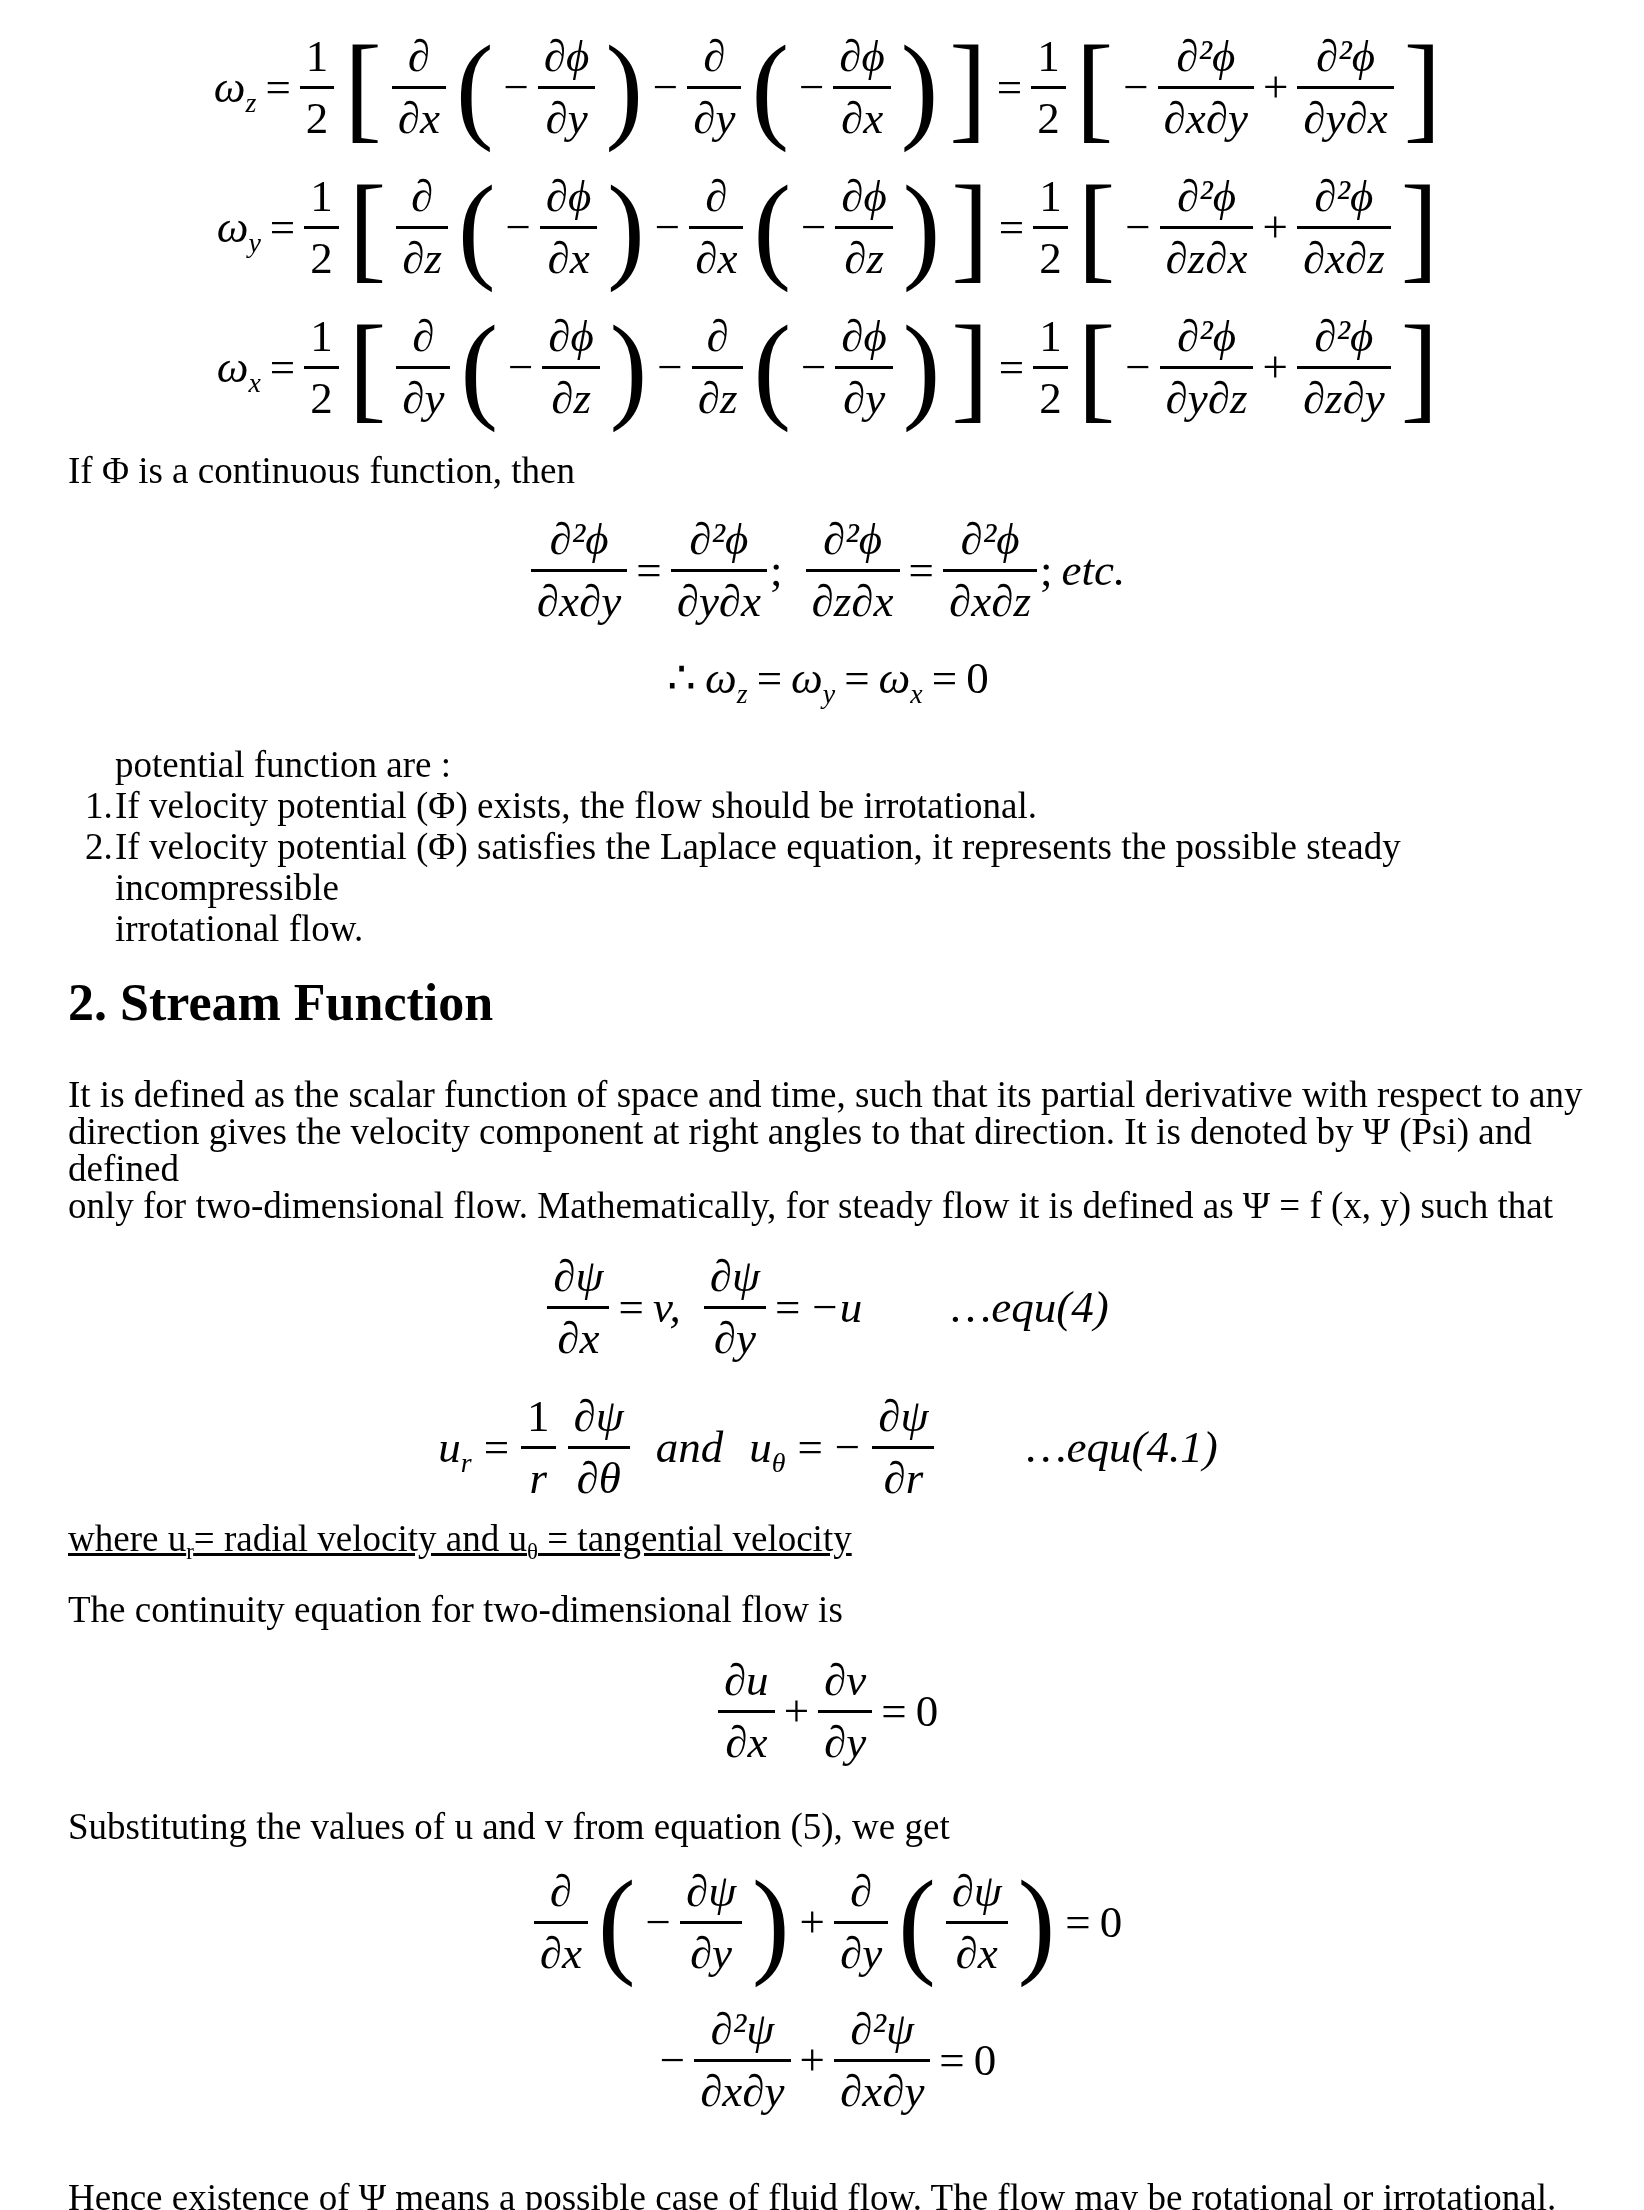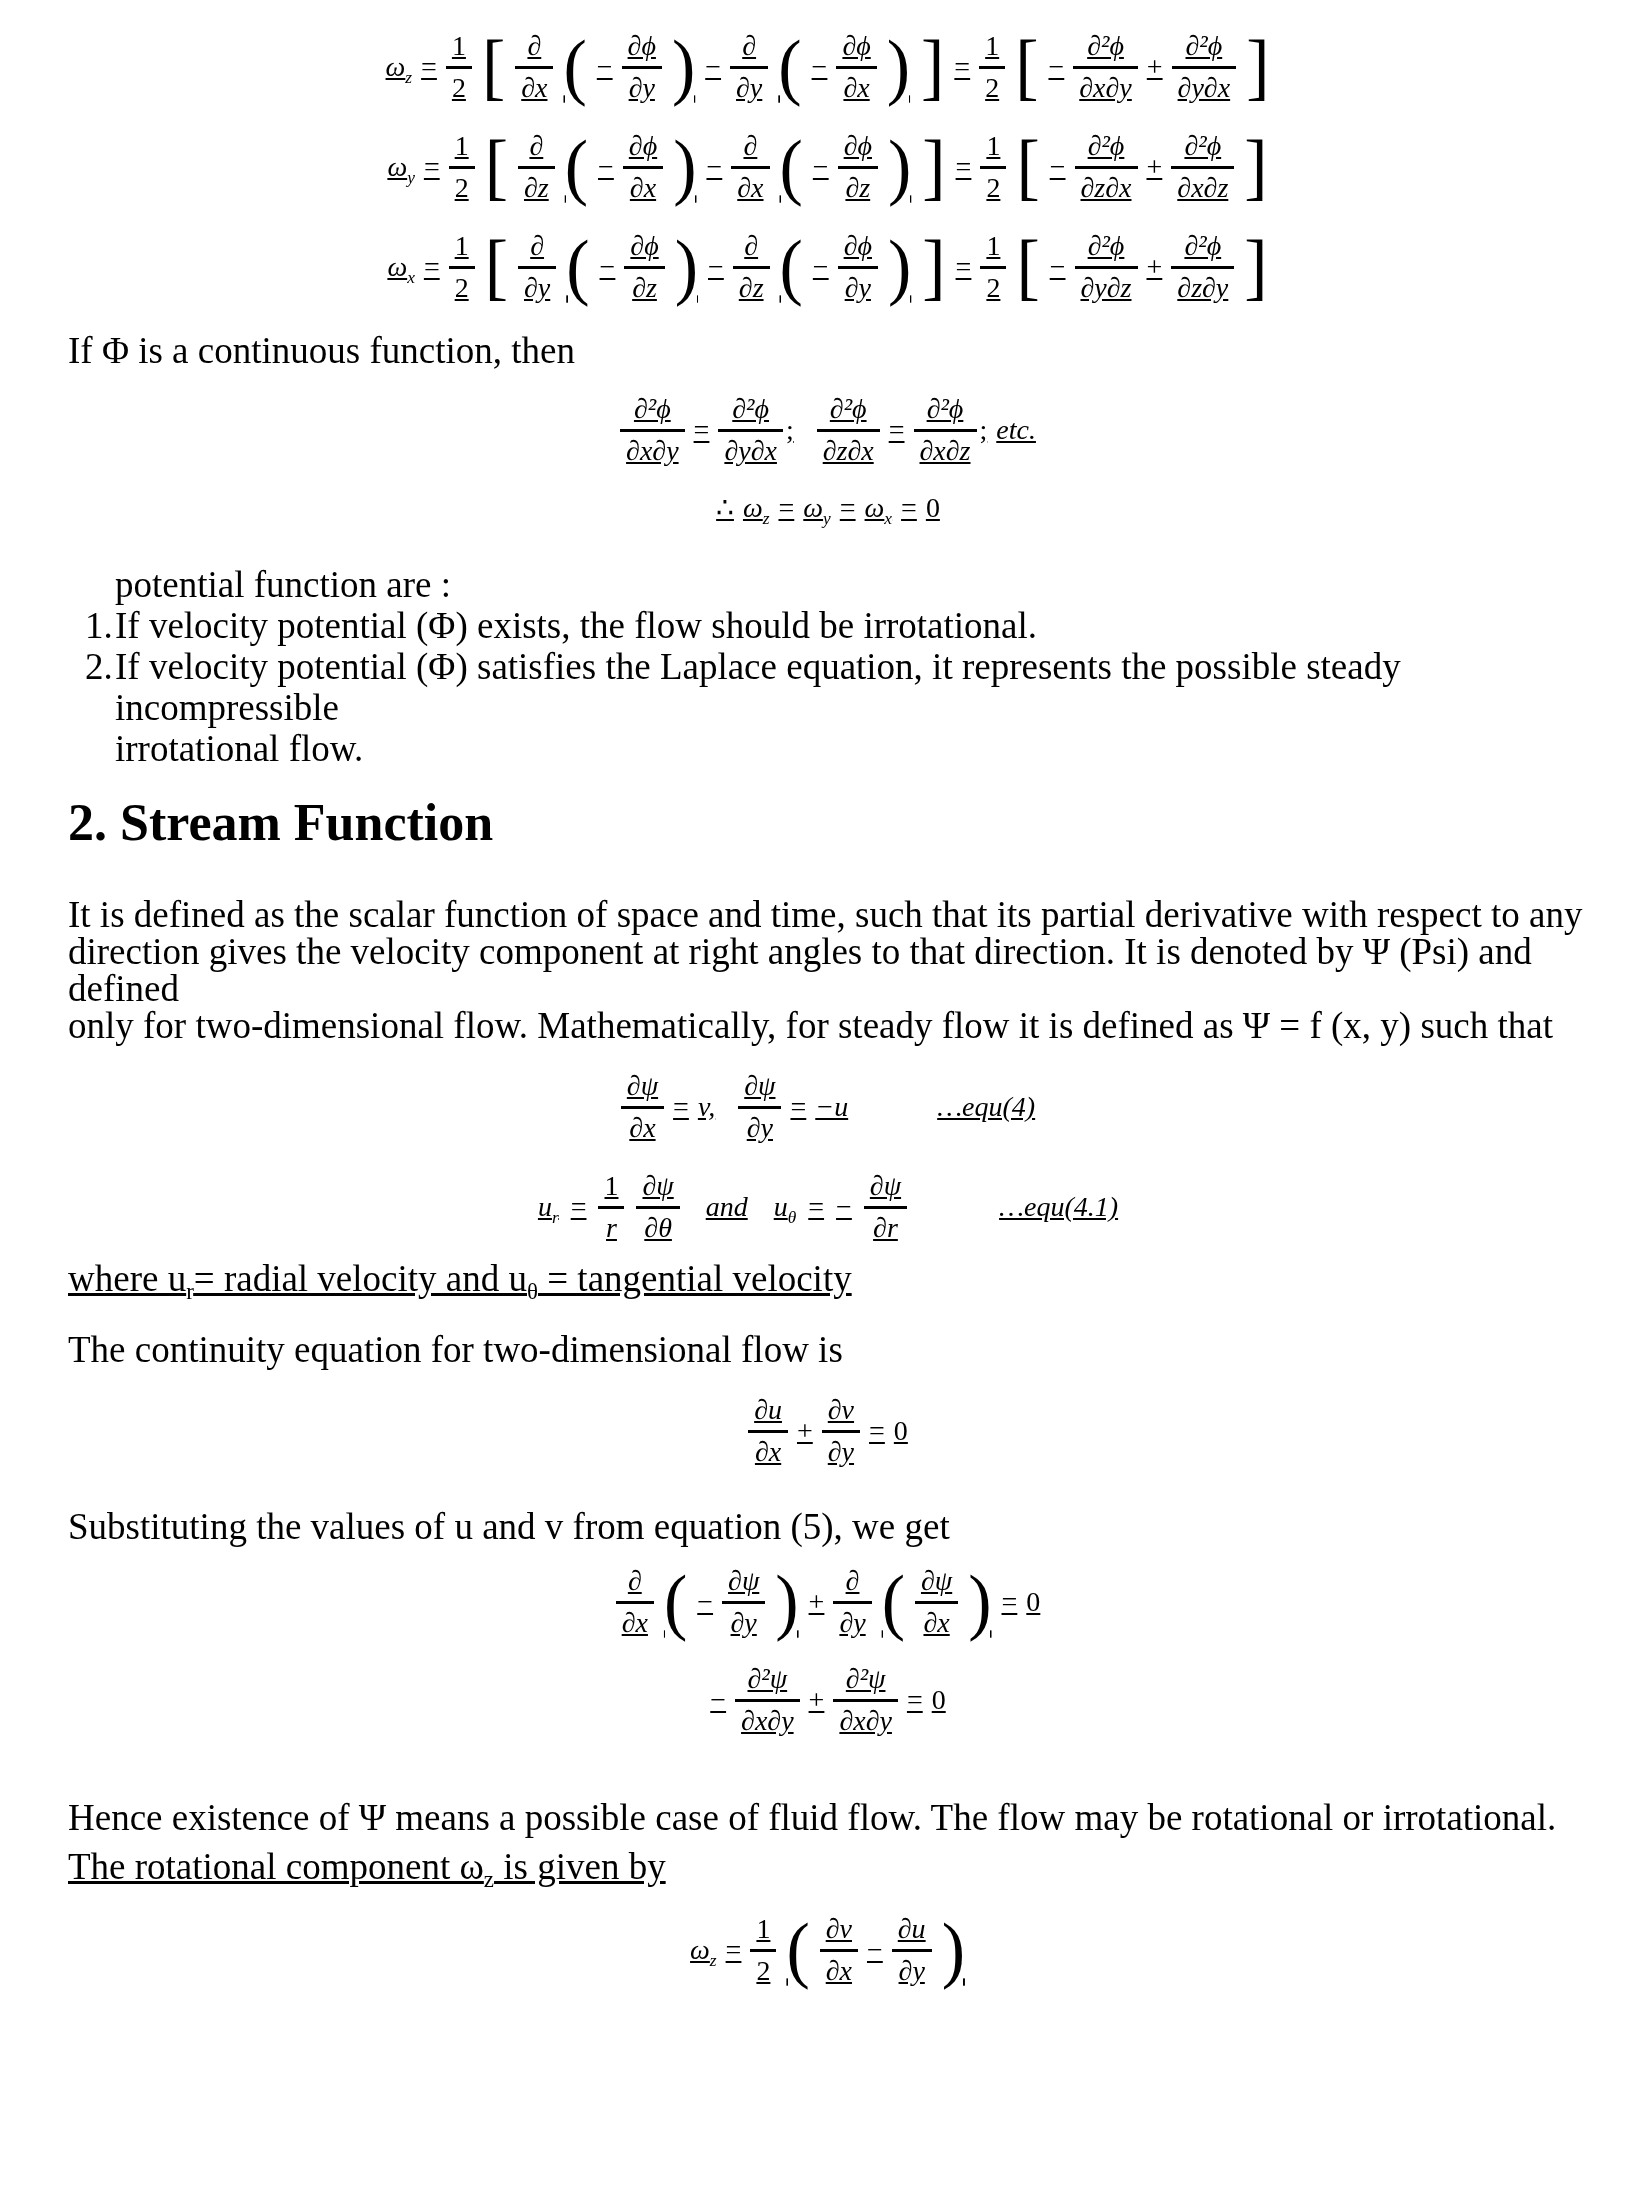--- a/index.html
+++ b/index.html
@@ -13,21 +13,21 @@
   
   .para { font-size: 37px; line-height: 37px; }
   .props { line-height: 41px; }
   .indent { margin-left: 47px; }
   .list-item { display: flex; }
   .list-num { width: 30px; margin-left: 17px; flex: none; }
   .heading { font-size: 52px; font-weight: bold; margin: 0; }
   sub { font-size: 0.62em; line-height: 0; }
 
   
-  .math { font-style: italic; font-size: 28px; text-decoration: underline; }
+  .math { font-style: italic; font-size: 45px; }
   .eq-row {
     display: flex; align-items: center; justify-content: center;
     gap: 9px; white-space: nowrap;
   }
   .frac { display: inline-flex; flex-direction: column; align-items: stretch; text-align: center; }
   .frac .num { display: block; padding: 0 6px 4px; border-bottom: 3px solid #000; }
   .frac .den { display: block; padding: 3px 6px 0; }
   .big {
     font-size: 250%; font-weight: 300; line-height: 1;
     display: inline-block; transform: scaleY(1.05); margin: 0 1px;

